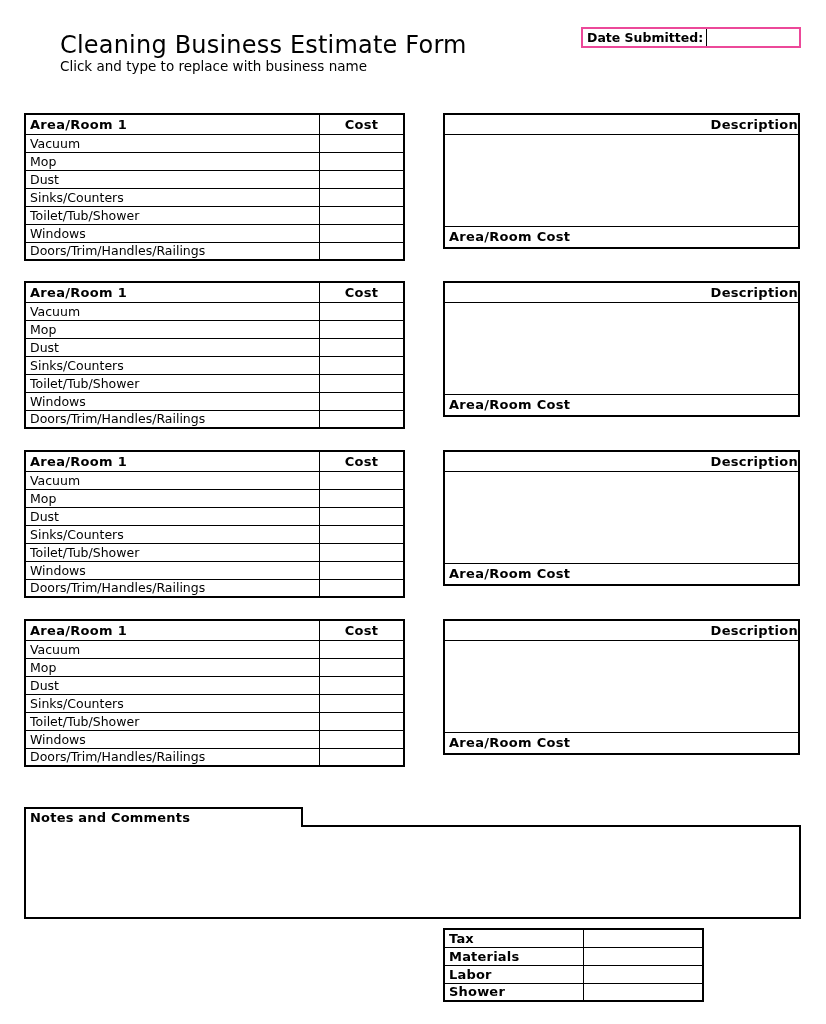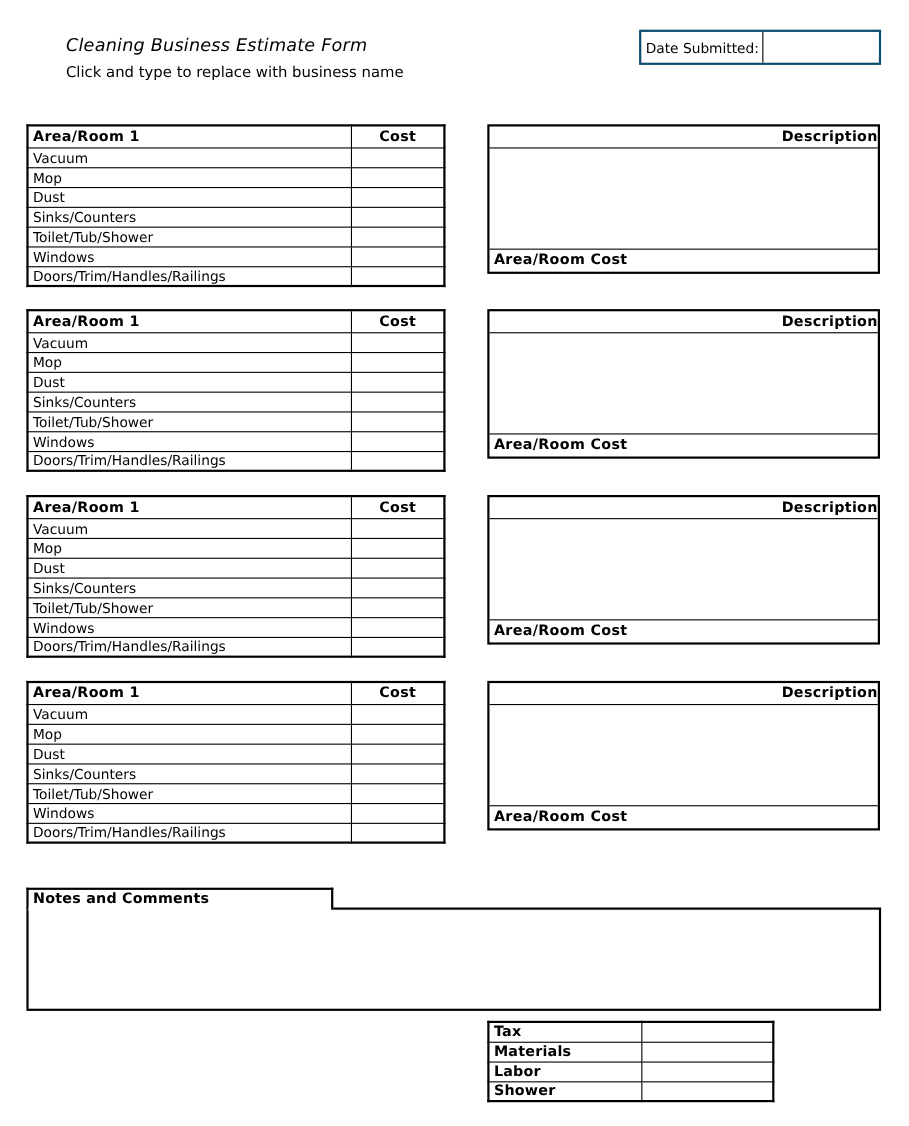--- a/index.html
+++ b/index.html
@@ -15,46 +15,46 @@
     font-family: "DejaVu Sans", sans-serif;
     color: #000000;
     overflow: hidden;
   }
 
   
   .header-title {
     position: absolute;
     left: 60px;
     top: 31px;
-    font-size: 16px;
+    font-size: 24px;
     font-weight: 400;
     letter-spacing: 0.2px;
     white-space: nowrap;
-    font-style: italic;
   }
   .header-subtitle {
     position: absolute;
     left: 60px;
     top: 58px;
     font-size: 13.5px;
     font-weight: 400;
     white-space: nowrap;
   }
 
   
   .date-box {
     position: absolute;
     left: 581px;
     top: 27px;
     width: 220px;
-    height: 32px;
-    border: 2px solid #0c4a6e;
+    height: 21px;
+    border: 2px solid #ec4899;
     display: flex;
     align-items: stretch;
     background: #fff;
+    font-weight: bold;
   }
   .date-label {
     font-size: 12.5px;
     padding: 0 3px 0 4px;
     display: flex;
     align-items: center;
     border-right: 1px solid #000;
     white-space: nowrap;
   }
   .date-value {

